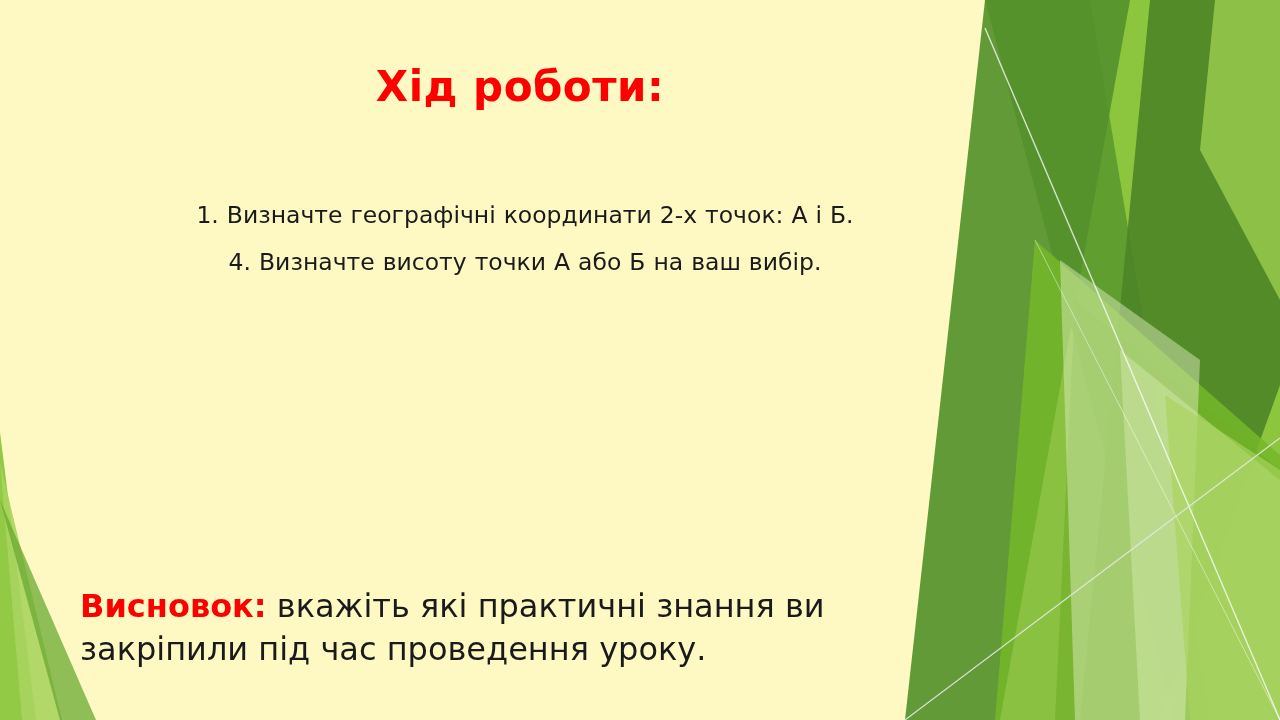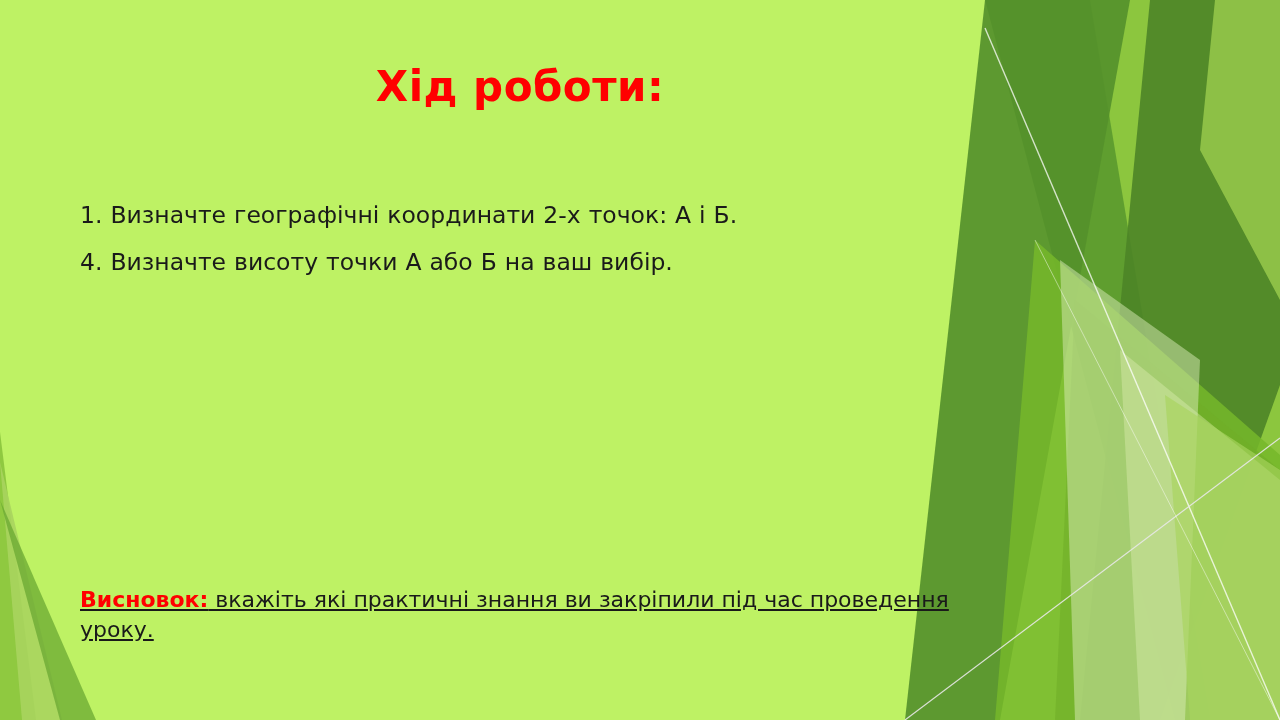--- a/index.html
+++ b/index.html
@@ -10,21 +10,21 @@
     width: 1280px;
     height: 720px;
     background: #ffffff;
     font-family: "DejaVu Sans", "Liberation Sans", sans-serif;
     overflow: hidden;
   }
   .slide {
     position: relative;
     width: 1280px;
     height: 720px;
-    background: #bef264;
+    background: #fef9c3;
     overflow: hidden;
   }
 
   
   .deco {
     position: absolute;
     top: 0;
     left: 0;
     width: 1280px;
     height: 720px;
@@ -51,30 +51,30 @@
     left: 80px;
     top: 200px;
     width: 890px;
   }
   .step {
     font-size: 23.5px;
     color: #1a1a1a;
     line-height: 1.3;
     margin-bottom: 16px;
     word-spacing: 0.5px;
+    text-align: center;
   }
   .conclusion {
     position: absolute;
     left: 80px;
     top: 585px;
     width: 900px;
-    font-size: 22px;
+    font-size: 32px;
     color: #1a1a1a;
     line-height: 1.35;
-    text-decoration: underline;
   }
   .conclusion .lead {
     color: #ff0000;
     font-weight: bold;
   }
 </style>
 </head>
 <body>
 
 <div class="slide">

